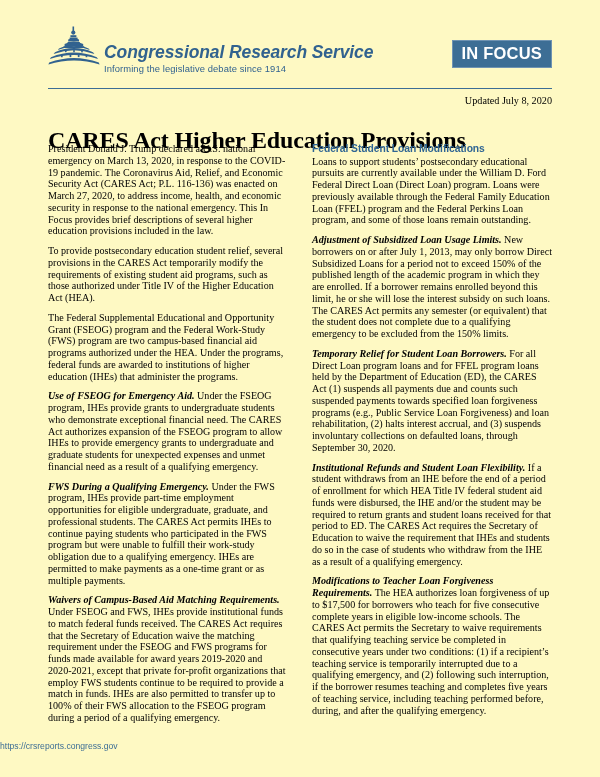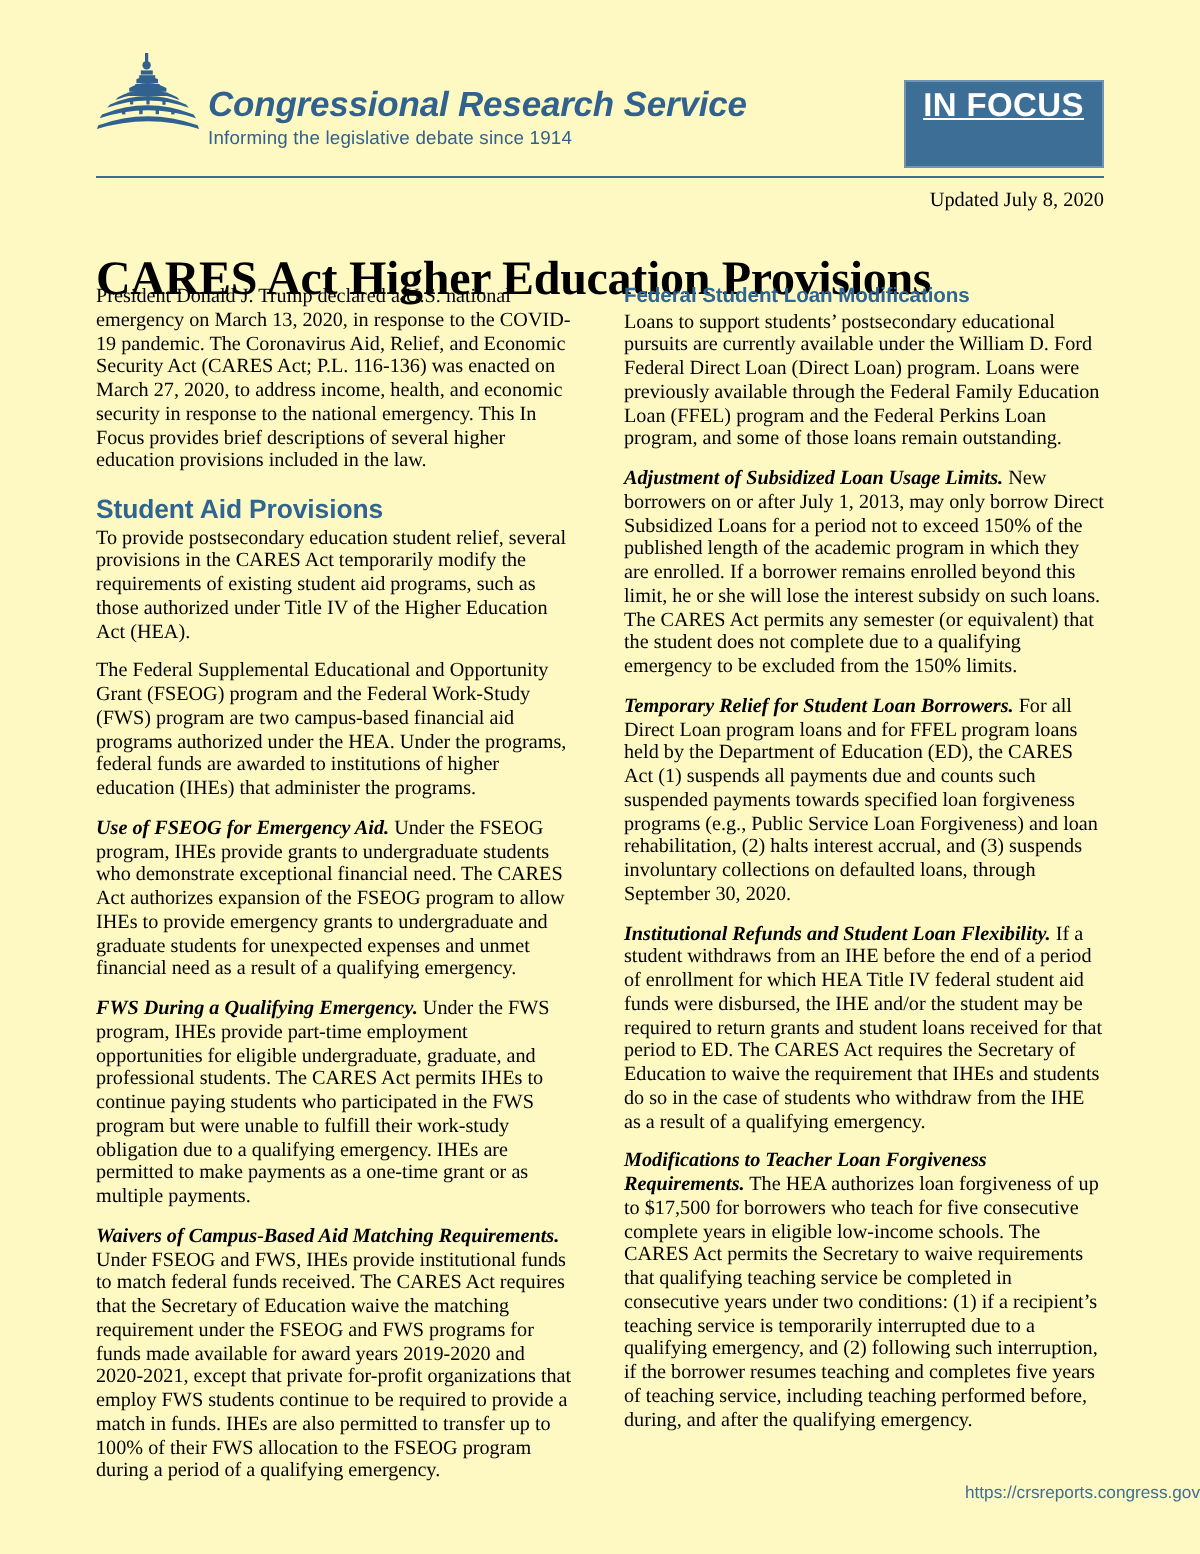--- a/index.html
+++ b/index.html
@@ -72,24 +72,23 @@
   #infocus-badge {
     position: absolute;
     right: 0;
     top: 14px;
     background: #3d6e95;
     color: #ffffff;
     font-family: "Liberation Sans", sans-serif;
     font-weight: bold;
     font-size: 16.5px;
     letter-spacing: 0.2px;
-    padding: 3px 9px 20px 9px;
+    padding: 3px 9px 4px 9px;
     line-height: 1.15;
     border: 1px solid #6f93b2;
-    text-decoration: underline;
   }
 
   #header-rule {
     position: absolute;
     left: 48px;
     top: 88px;
     width: 504px;
     height: 0;
     border-top: 1.4px solid #3d6e95;
   }
@@ -173,21 +172,21 @@
     font-weight: bold;
     font-style: italic;
   }
 
   
   #footer-link {
     position: absolute;
     left: 0;
     top: 741px;
     width: 600px;
-    text-align: right;
+    text-align: left;
     font-family: "Liberation Sans", sans-serif;
     font-size: 8.6px;
     color: #3d6e95;
     text-decoration: none;
   }
 </style>
 </head>
 <body>
 
 <div id="page">
@@ -232,21 +231,20 @@
   <div id="header-rule"></div>
 
   <div id="updated-date">Updated July 8, 2020</div>
   <h1 id="doc-title">CARES Act Higher Education Provisions</h1>
 
   <div id="columns">
 
     <div class="col">
       <p class="body-text">President Donald J. Trump declared a U.S. national emergency on March 13, 2020, in response to the COVID-19 pandemic. The Coronavirus Aid, Relief, and Economic Security Act (CARES Act; P.L. 116-136) was enacted on March 27, 2020, to address income, health, and economic security in response to the national emergency. This In Focus provides brief descriptions of several higher education provisions included in the law.</p>
 
-      <h2 class="sec-head">Student Aid Provisions</h2>
       <p class="body-text">To provide postsecondary education student relief, several provisions in the CARES Act temporarily modify the requirements of existing student aid programs, such as those authorized under Title IV of the Higher Education Act (HEA).</p>
 
       <p class="body-text">The Federal Supplemental Educational and Opportunity Grant (FSEOG) program and the Federal Work-Study (FWS) program are two campus-based financial aid programs authorized under the HEA. Under the programs, federal funds are awarded to institutions of higher education (IHEs) that administer the programs.</p>
 
       <p class="body-text"><span class="run-in">Use of FSEOG for Emergency Aid.</span><span> Under the FSEOG program, IHEs provide grants to undergraduate students who demonstrate exceptional financial need. The CARES Act authorizes expansion of the FSEOG program to allow IHEs to provide emergency grants to undergraduate and graduate students for unexpected expenses and unmet financial need as a result of a qualifying emergency.</span></p>
 
       <p class="body-text"><span class="run-in">FWS During a Qualifying Emergency.</span><span> Under the FWS program, IHEs provide part-time employment opportunities for eligible undergraduate, graduate, and professional students. The CARES Act permits IHEs to continue paying students who participated in the FWS program but were unable to fulfill their work-study obligation due to a qualifying emergency. IHEs are permitted to make payments as a one-time grant or as multiple payments.</span></p>
 
       <p class="body-text"><span class="run-in">Waivers of Campus-Based Aid Matching Requirements.</span><span> Under FSEOG and FWS, IHEs provide institutional funds to match federal funds received. The CARES Act requires that the Secretary of Education waive the matching requirement under the FSEOG and FWS programs for funds made available for award years 2019-2020 and 2020-2021, except that private for-profit organizations that employ FWS students continue to be required to provide a match in funds. IHEs are also permitted to transfer up to 100% of their FWS allocation to the FSEOG program during a period of a qualifying emergency.</span></p>
     </div>

